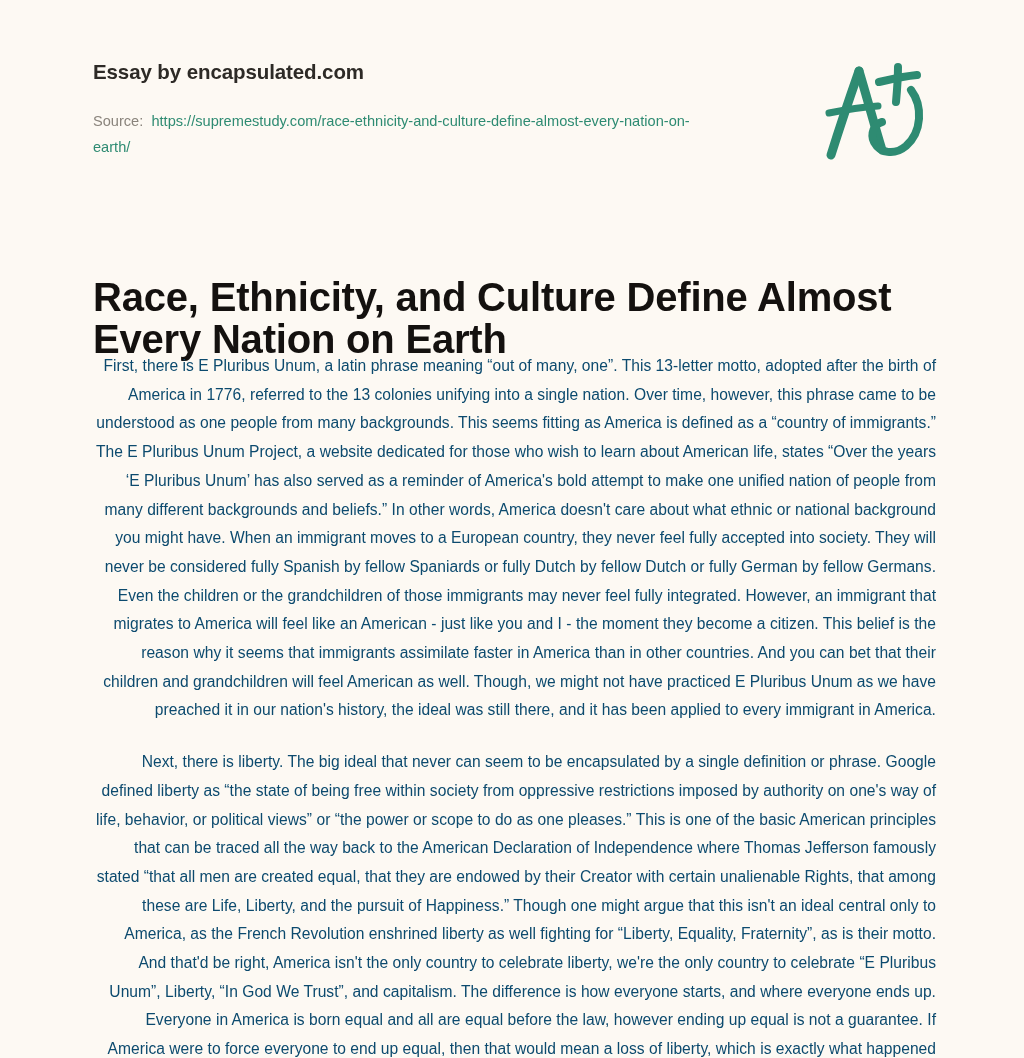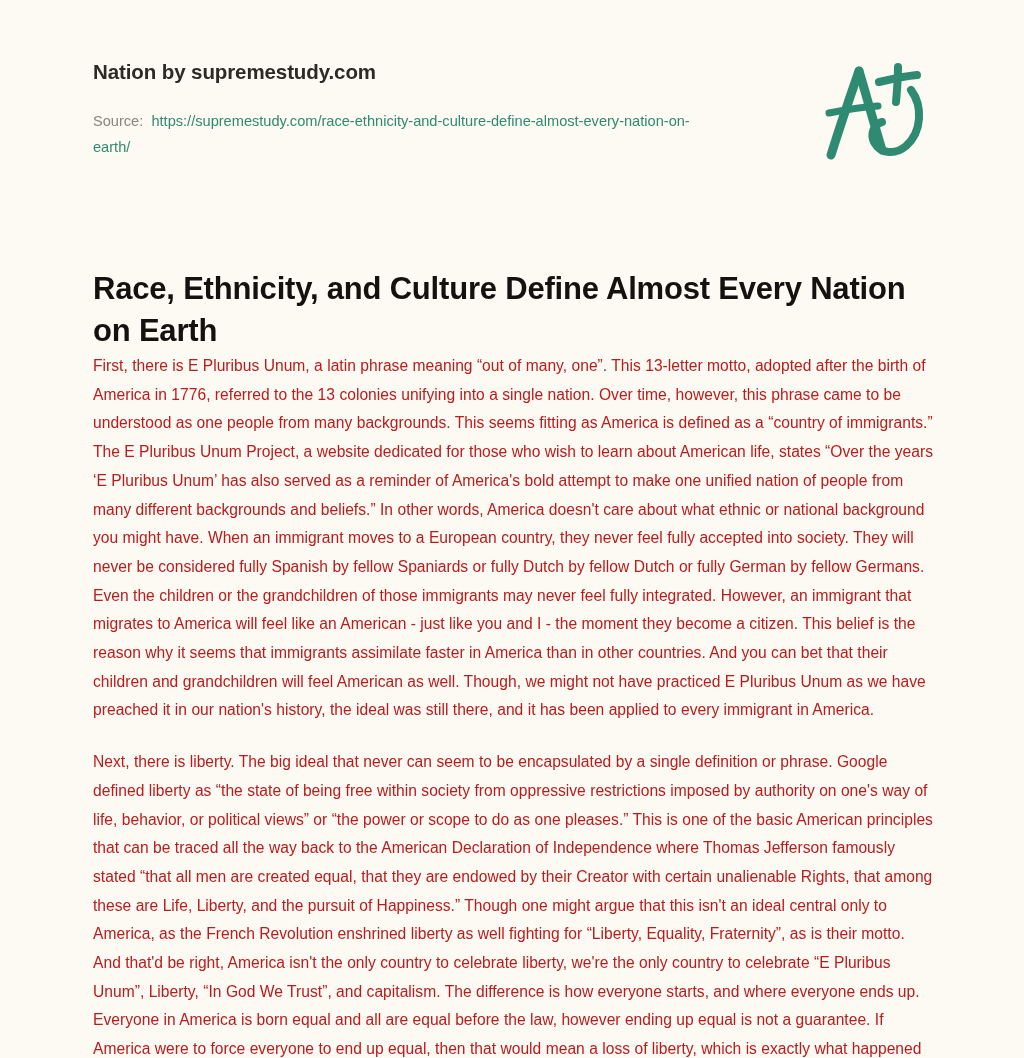--- a/index.html
+++ b/index.html
@@ -70,56 +70,56 @@
     top: 58px;
     width: 130px;
     height: 122px;
   }
   .logo svg { display: block; }
 
   
   .title {
     position: absolute;
     left: 93px;
-    top: 252px;
+    top: 260px;
     width: 850px;
-    font-size: 31px;
+    font-size: 40px;
     line-height: 42px;
     font-weight: 700;
     color: #14110f;
     letter-spacing: -0.2px;
     margin-top: 16px;
   }
 
   
   .article {
     position: absolute;
     left: 93px;
     top: 352px;
     width: 843px;
   }
 
   .para {
     font-size: 15.6px;
     line-height: 28.7px;
-    color: #b91c1c;
+    color: #0c4a6e;
     margin: 0 0 23px 0;
-    text-align: left;
+    text-align: right;
     letter-spacing: 0.03px;
   }
   .para:last-child { margin-bottom: 0; }
 </style>
 </head>
 <body>
 
 <div class="page">
 
   <div class="header">
 
-    <div class="byline">Nation by supremestudy.com</div>
+    <div class="byline">Essay by encapsulated.com</div>
 
     <div class="source-line">
       <span class="source-label">Source:</span>
       <span>&nbsp;</span><a class="source-url" href="#">https://supremestudy.com/race-ethnicity-and-culture-define-almost-every-nation-on-earth/</a>
     </div>
 
     <div class="logo">
       <svg viewBox="0 0 130 122" width="130" height="122" aria-hidden="true">
         <g fill="none" stroke="#2e8b72" stroke-linecap="round" stroke-linejoin="round">
 

